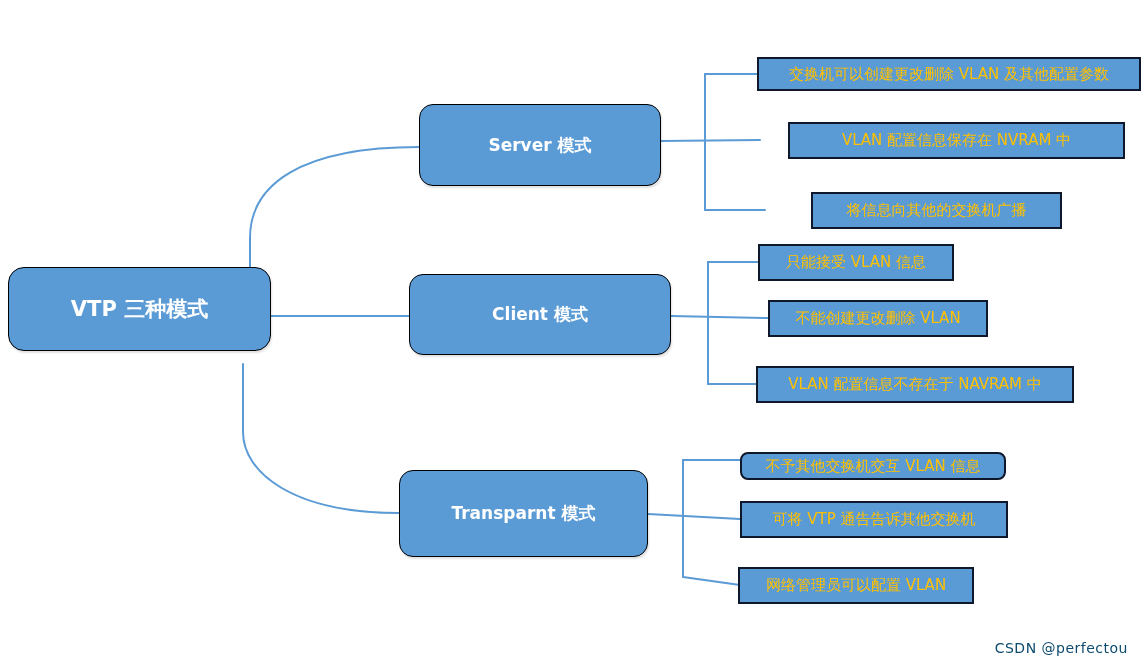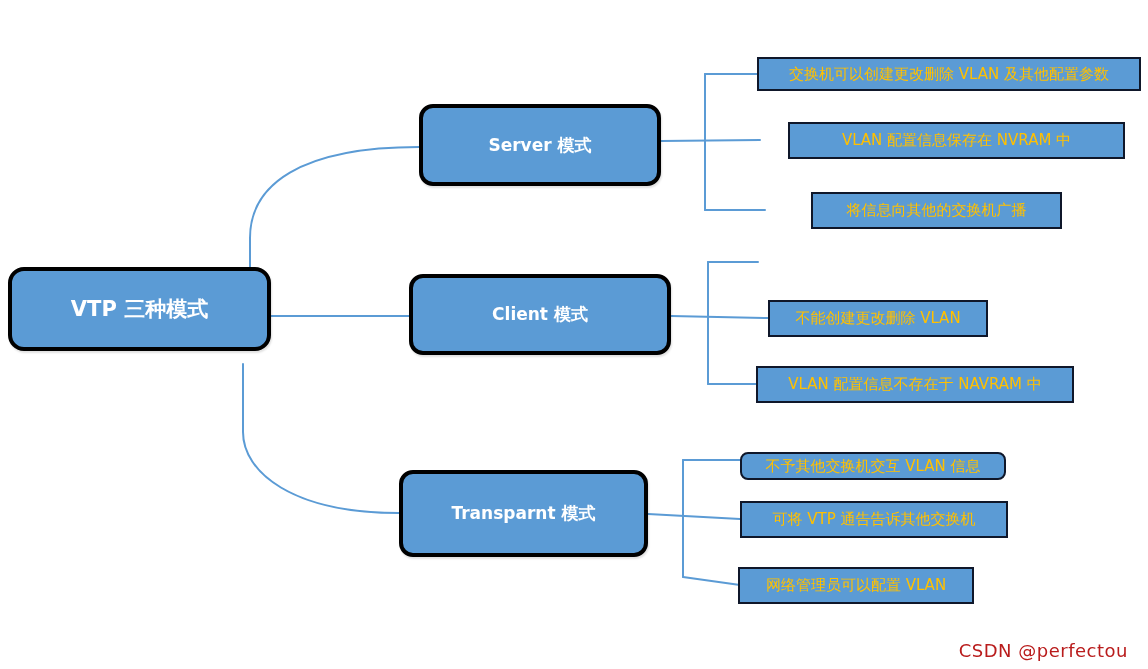--- a/index.html
+++ b/index.html
@@ -17,21 +17,21 @@
   }
   #wires {
     position: absolute;
     left: 0; top: 0;
     width: 1148px; height: 669px;
     pointer-events: none;
   }
   .node {
     position: absolute;
     background: #5B9BD5;
-    border: 4px solid #000000;
+    border: 1px solid #000000;
     color: #ffffff;
     font-weight: bold;
     display: flex;
     align-items: center;
     justify-content: center;
     text-align: center;
     box-sizing: border-box;
   }
   .root-node {
     left: 8px; top: 267px;
@@ -68,22 +68,22 @@
   .leaf-c1 { left: 758px; top: 244px; width: 196px; height: 37px; }
   .leaf-c2 { left: 768px; top: 300px; width: 220px; height: 37px; }
   .leaf-c3 { left: 756px; top: 366px; width: 318px; height: 37px; }
   .leaf-t1 { left: 740px; top: 452px; width: 266px; height: 28px; border-radius: 8px; }
   .leaf-t2 { left: 740px; top: 501px; width: 268px; height: 37px; }
   .leaf-t3 { left: 738px; top: 567px; width: 236px; height: 37px; }
   .watermark {
     position: absolute;
     right: 20px;
     top: 640px;
-    color: #b91c1c;
-    font-size: 18px;
+    color: #0c4a6e;
+    font-size: 14px;
     letter-spacing: 0.5px;
   }
 </style>
 </head>
 <body>
 
 <div id="canvas">
 
   <svg id="wires" viewBox="0 0 1148 669" xmlns="http://www.w3.org/2000/svg">
     <g fill="none" stroke="#5B9BD5" stroke-width="2" stroke-linecap="round">
@@ -112,20 +112,21 @@
   <div class="node root-node">VTP 三种模式</div>
 
   <div class="node branch-node branch-server">Server 模式</div>
   <div class="node branch-node branch-client">Client 模式</div>
   <div class="node branch-node branch-transparnt">Transparnt 模式</div>
 
   <div class="leaf leaf-s1">交换机可以创建更改删除 VLAN 及其他配置参数</div>
   <div class="leaf leaf-s2">VLAN 配置信息保存在 NVRAM 中</div>
   <div class="leaf leaf-s3">将信息向其他的交换机广播</div>
 
+  <div class="leaf leaf-c1">只能接受 VLAN 信息</div>
   <div class="leaf leaf-c2">不能创建更改删除 VLAN</div>
   <div class="leaf leaf-c3">VLAN 配置信息不存在于 NAVRAM 中</div>
 
   <div class="leaf leaf-t1">不予其他交换机交互 VLAN 信息</div>
   <div class="leaf leaf-t2">可将 VTP 通告告诉其他交换机</div>
   <div class="leaf leaf-t3">网络管理员可以配置 VLAN</div>
 
   <div class="watermark">CSDN @perfectou</div>
 
 </div>

